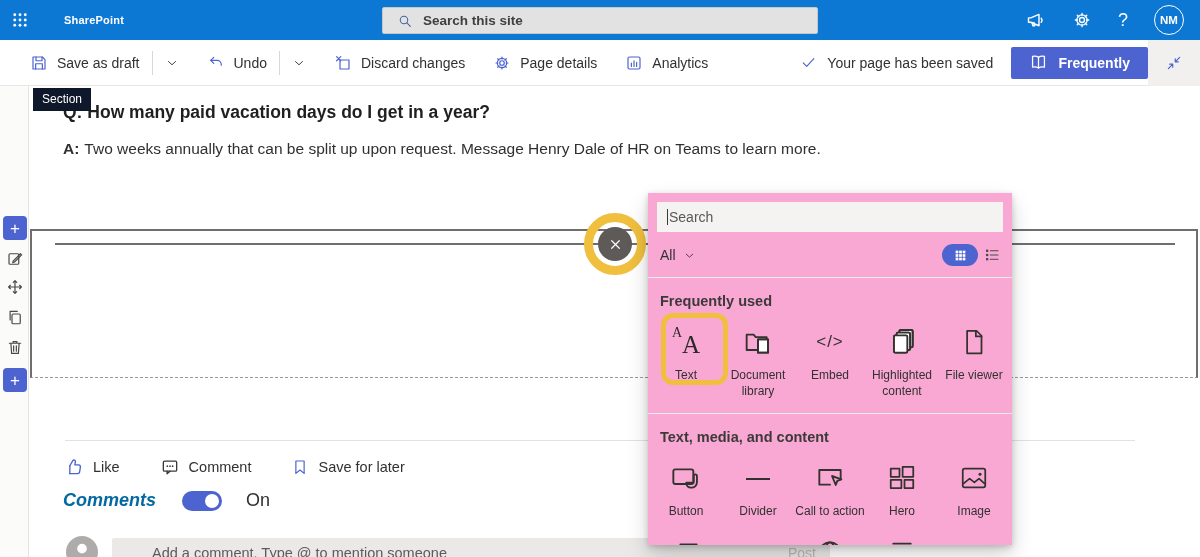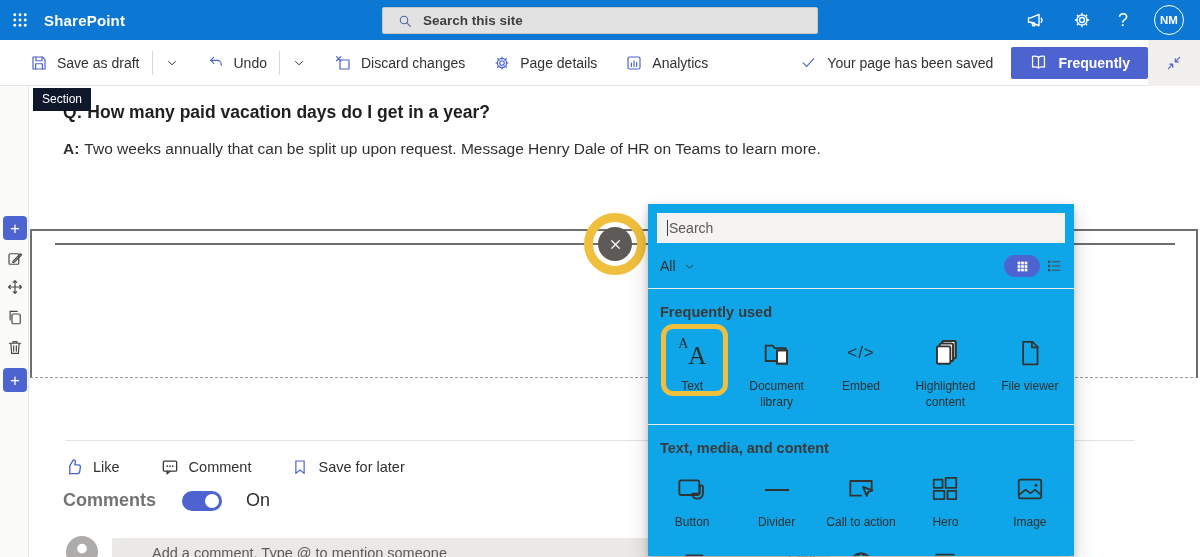--- a/index.html
+++ b/index.html
@@ -7,21 +7,21 @@
     font-family:"Liberation Sans", sans-serif; }
   #app { position:relative; width:1200px; height:557px; background:#fff; }
 
   svg { fill:none; stroke:currentColor; stroke-width:1.6; stroke-linecap:round; stroke-linejoin:round; }
   .fillicon svg, svg .f { fill:currentColor; stroke:none; }
 
   
   .suitebar { position:absolute; left:0; top:0; width:1200px; height:40px;
     background:#0d78d4; display:flex; align-items:center; color:#fff; }
   .waffle { width:40px; height:40px; display:flex; align-items:center; justify-content:center; cursor:pointer; }
-  .brand { font-size:15px; font-weight:bold; margin-left:4px; letter-spacing:.2px; }
+  .brand { font-size:11px; font-weight:bold; margin-left:24px; letter-spacing:.2px; }
   .sb-search { position:absolute; left:382px; top:7px; width:436px; height:27px;
     background:#e2e2e2; border:1px solid #c6c6c6; border-radius:2px;
     display:flex; align-items:center; color:#333; }
   .sb-search .mag { margin:0 10px 0 14px; color:#49659f; display:flex; }
   .sb-search .ph { font-size:13.5px; color:#404040;font-weight:bold; }
   .sb-right { position:absolute; right:0; top:0; height:40px; display:flex; align-items:center; gap:26px; padding-right:16px; }
   .sb-ic { display:flex; align-items:center; justify-content:center; color:#fff; cursor:pointer; }
   .qmark { font-size:18px; font-weight:400; }
   .avatar-top { width:30px; height:30px; border-radius:50%; border:1.6px solid #fff;
     display:flex; align-items:center; justify-content:center; font-size:11.5px; font-weight:bold; }
@@ -63,32 +63,32 @@
     background:#5d5a57; color:#fff; display:flex; align-items:center; justify-content:center; z-index:5; cursor:pointer; }
 
   
   .footer-divider { position:absolute; left:65px; top:440px; width:1070px; height:1px; background:#e3e2e1; }
   .engagement { position:absolute; left:64px; top:457px; display:flex; align-items:center; font-size:14.5px; color:#323130; }
   .eng { display:flex; align-items:center; gap:9px; cursor:pointer; }
   .eng + .eng { margin-left:40px; }
   .eng .blue { color:#4d63d0; display:flex; }
   .eng .gray { color:#3b3a39; display:flex; }
   .comments-row { position:absolute; left:63px; top:490px; display:flex; align-items:center; }
-  .comments-title { font-size:18px; font-weight:bold; color:#737373; }
+  .comments-title { font-size:18px; font-weight:bold; color:#0369a1;font-style:italic; }
   .toggle { width:40px; height:20px; border-radius:10px; background:#4d63d0; margin-left:26px; position:relative; cursor:pointer; }
   .toggle .knob { position:absolute; right:3px; top:3px; width:14px; height:14px; background:#fff; border-radius:50%; }
   .toggle-state { font-size:18px; margin-left:24px; color:#31302f; }
   .avatar-bottom { position:absolute; left:66px; top:536px; width:32px; height:32px; border-radius:50%;
     background:#aeacaa; overflow:hidden; display:flex; align-items:center; justify-content:center; color:#fff; }
   .comment-input { position:absolute; left:112px; top:538px; width:718px; height:30px; background:#eae9e8;
     border-radius:2px; display:flex; align-items:center; padding:0 14px 0 40px; font-size:14.5px; color:#5d5b59; z-index:3; }
   .comment-input .post { margin-left:auto; color:#b9b7b5; font-size:14px; }
 
   
-  .panel { position:absolute; left:648px; top:204px; width:426px; height:352px; background:#0ea5e9; z-index:20;
+  .panel { position:absolute; left:648px; top:193px; width:364px; height:352px; background:#f9a8d4; z-index:20;
     box-shadow:0 2px 6px rgba(0,0,0,.18), 0 10px 20px rgba(0,0,0,.18); overflow:hidden; }
   .panel-search { margin:9px 9px 0; height:30px; background:#f4f3f2; display:flex; align-items:center; padding:0 10px; }
   .caret { width:1px; height:16px; background:#3a3a39; margin-right:1px; }
   .panel-search .ph { font-size:14px; color:#5a5856; }
   .filter-row { display:flex; align-items:center; margin:10px 12px 0; height:26px; }
   .filter { display:flex; align-items:center; gap:7px; font-size:14px; color:#323130; cursor:pointer; }
   .view-toggles { margin-left:auto; display:flex; align-items:center; gap:6px; }
   .grid-pill { width:36px; height:22px; border-radius:11px; background:#4d63d0; display:flex; align-items:center; justify-content:center; color:#fff; cursor:pointer; }
   .list-ic { color:#4a4947; display:flex; cursor:pointer; }
   .panel-div { height:1px; background:#ececeb; margin-top:9px; }

